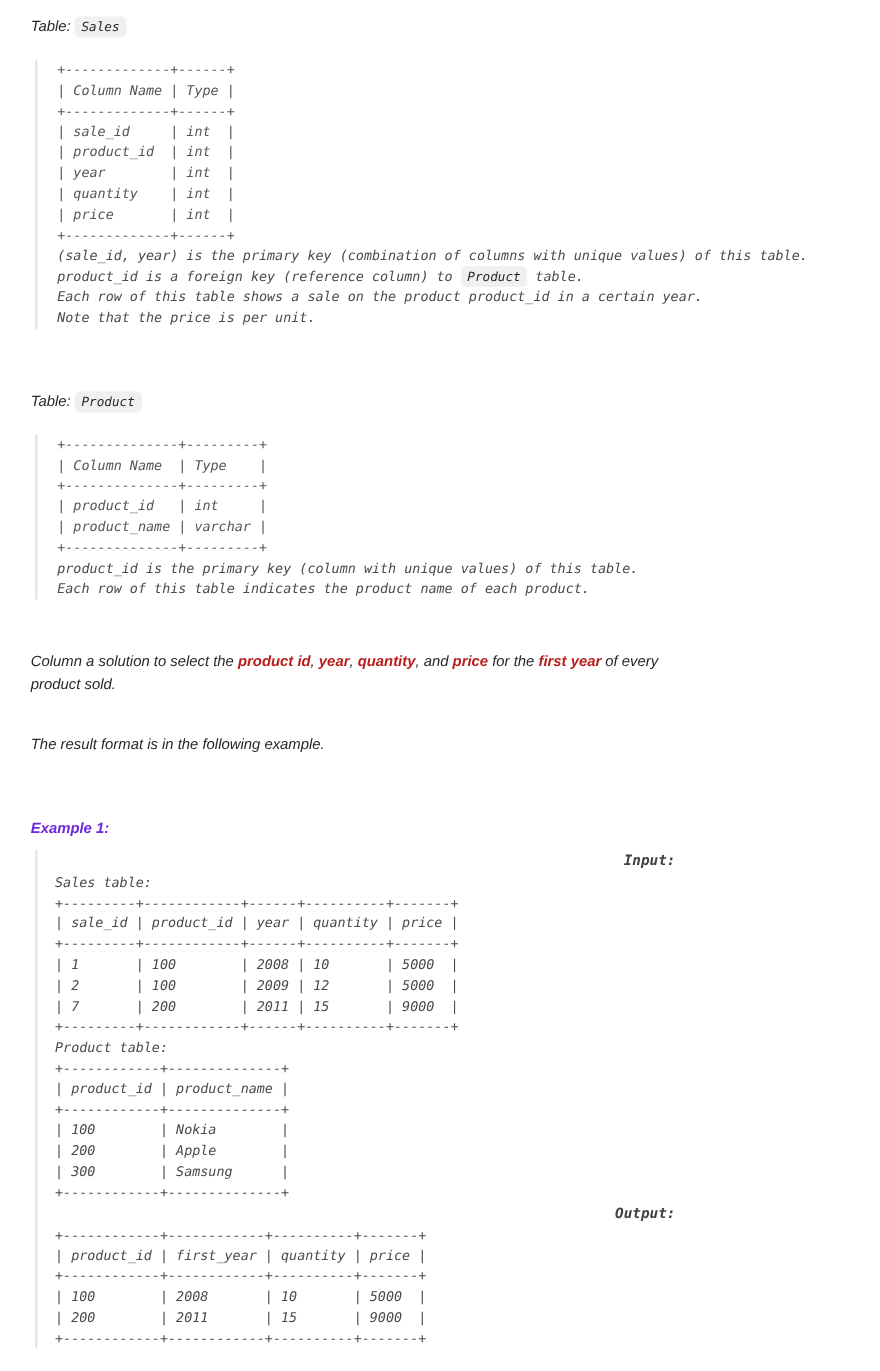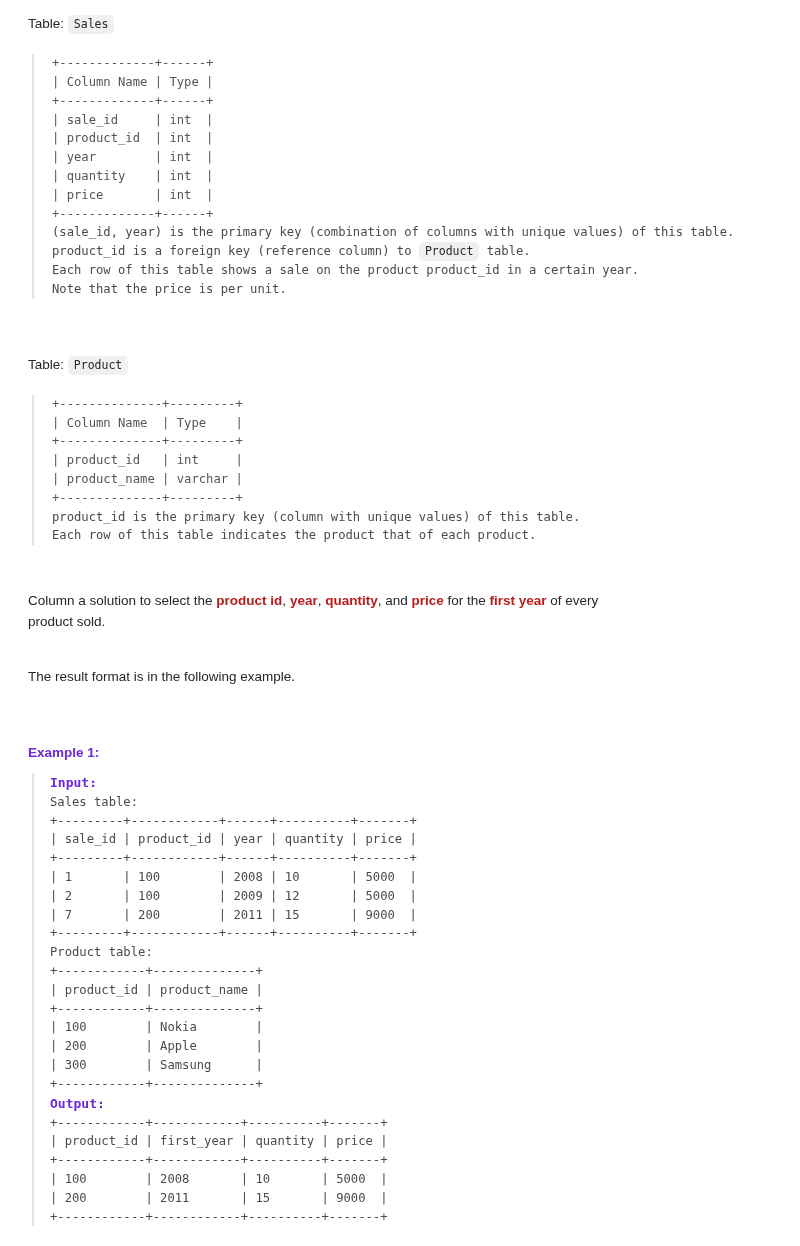--- a/index.html
+++ b/index.html
@@ -13,20 +13,21 @@
     font-family: "Liberation Sans", sans-serif;
     color: #262626;
     -webkit-font-smoothing: antialiased;
   }
   .page {
     width: 634px;
     min-height: 1246px;
     box-sizing: border-box;
     padding: 14px 20px 20px 28px;
     position: relative;
+    font-style: italic;
   }
 
   
   .table-label {
     font-size: 13.5px;
     line-height: 1.5;
     color: #262626;
     margin: 0 0 8px 0;
     display: block;
   }
@@ -76,23 +77,24 @@
     font-size: 13.5px;
     font-weight: bold;
     color: #6d28d9;
     margin: 0 0 10px 0;
     line-height: 1.4;
   }
   .io-label {
     font-family: "DejaVu Sans Mono", "Liberation Mono", monospace;
     font-size: 13px;
     font-weight: bold;
-    color: #6d28d9;
+    color: #404040;
     line-height: 20px;
     display: block;
+    text-align: right;
   }
   .ex-block {
     border-left: 2px solid #e3e3e3;
     padding: 0 0 0 16px;
     margin: 0 0 0 4px;
   }
 </style>
 </head>
 <body>
 
@@ -130,21 +132,21 @@
     </div>
     <div class="spacer-sm"></div>
     <div class="code-block">
       <pre class="mono schema">+--------------+---------+
 | Column Name  | Type    |
 +--------------+---------+
 | product_id   | int     |
 | product_name | varchar |
 +--------------+---------+</pre>
       <pre class="mono">product_id is the primary key (column with unique values) of this table.</pre>
-      <pre class="mono">Each row of this table indicates the product that of each product.</pre>
+      <pre class="mono">Each row of this table indicates the product name of each product.</pre>
     </div>
   </div>
 
   <div class="spacer-lg"></div>
 
   <div>
     <p class="prose"><span>Column a solution to select the </span><b>product id</b><span>, </span><b>year</b><span>, </span><b>quantity</b><span>, and </span><b>price</b><span> for the </span><b>first year</b><span> of every product sold.</span></p>
 
     <div class="prose-gap"></div>
 

